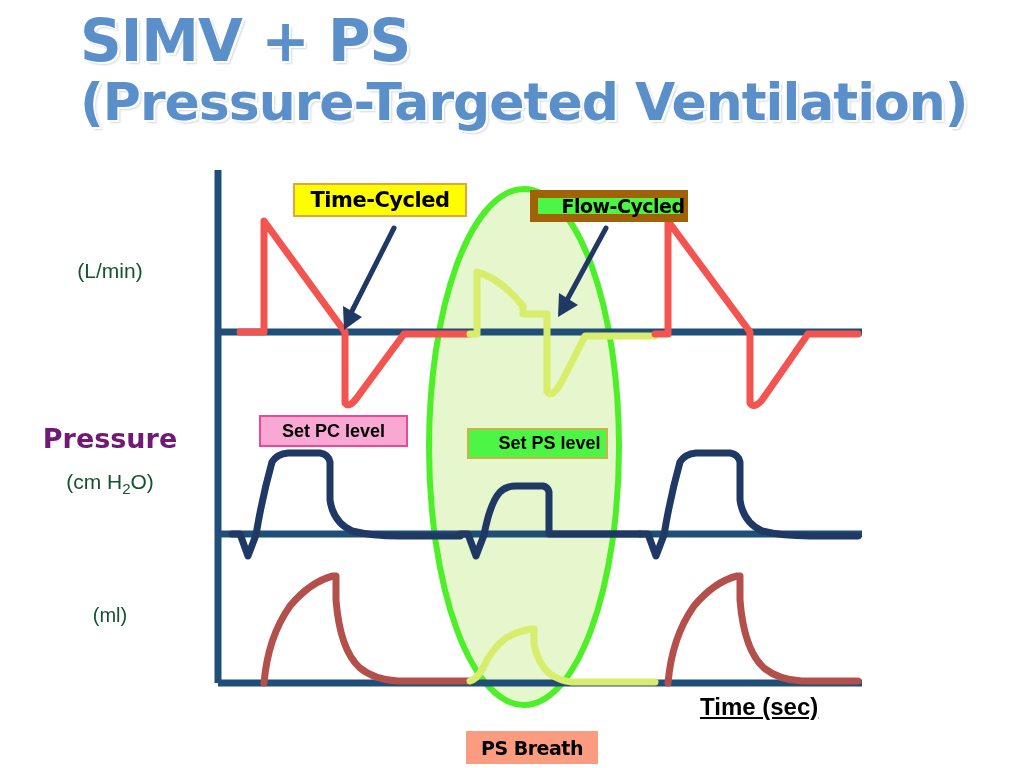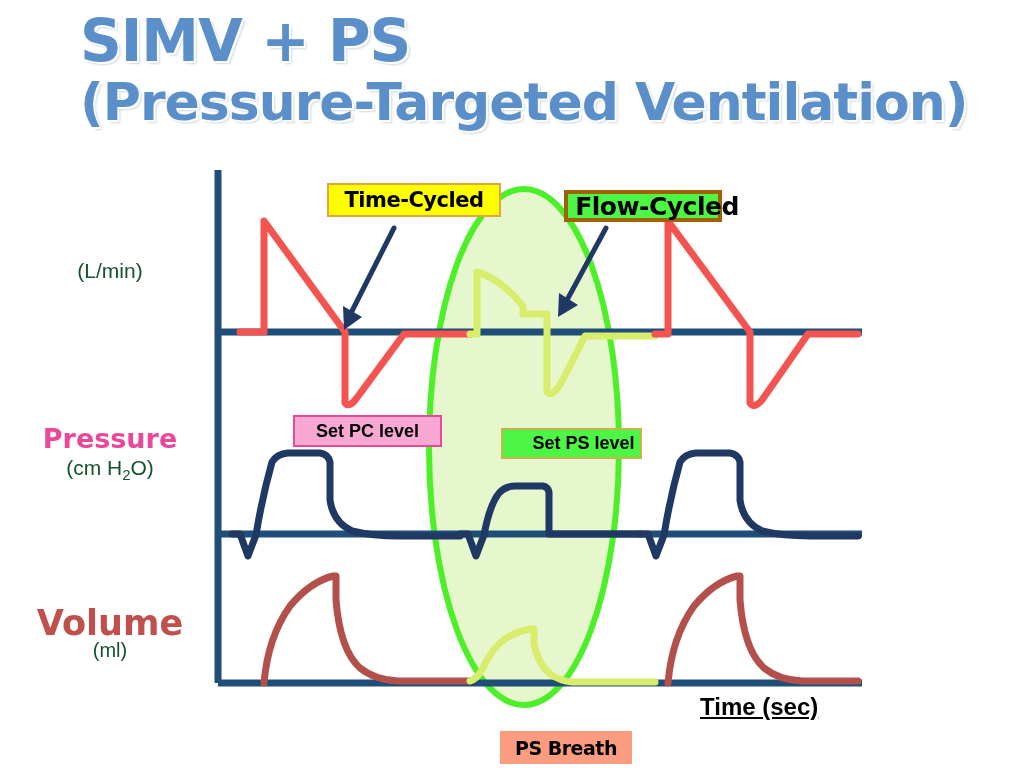--- a/index.html
+++ b/index.html
@@ -63,60 +63,59 @@
     line-height: 1.1;
     margin-top: 1px;
     white-space: nowrap;
   }
   .axis-units sub { font-size: 15px; }
 
   #label-flow { top: 258px; }
   #label-flow .axis-name { color: #F4544F; font-size: 35px; }
 
   #label-pressure { top: 425px; }
-  #label-pressure .axis-name { color: #ec4899; font-size: 27px; }
-  #label-pressure .axis-units { margin-top: 4px; }
+  #label-pressure .axis-name { color: #701a75; font-size: 27px; }
+  #label-pressure .axis-units { margin-top: 18px; }
 
   #label-volume { top: 606px; }
   #label-volume .axis-name { color: #C0504D; font-size: 35px; }
   #label-volume .axis-units { font-size: 20px; margin-top: -2px; }
 
   
   .callout {
     position: absolute;
     font-weight: bold;
     color: #000000;
     display: flex;
     align-items: center;
     justify-content: center;
     white-space: nowrap;
     box-sizing: border-box;
-    margin-left: 34px;
   }
   .callout-rounded {
     font-family: "DejaVu Sans", sans-serif;
     letter-spacing: -0.5px;
   }
   .callout-plain {
     font-family: "Liberation Sans", sans-serif;
   }
 
   #callout-time-cycled {
     left: 293px; top: 183px;
     width: 174px; height: 34px;
     background: #FFFF00;
     border: 2px solid #E8A33D;
     font-size: 21px;
   }
   #callout-flow-cycled {
     left: 530px; top: 190px;
     width: 158px; height: 32px;
     background: #4DF544;
-    border: 4px solid #a16207;
-    font-size: 25px;
+    border: 8px solid #a16207;
+    font-size: 19px;
     padding-left: 28px;
   }
   #callout-set-pc {
     left: 259px; top: 415px;
     width: 149px; height: 32px;
     background: #f9a8d4;
     border: 2px solid #ec4899;
     font-size: 18px;
   }
   #callout-set-ps {
@@ -178,21 +177,20 @@
   <div class="axis-label-group" id="label-flow">
     <div class="axis-units">(L/min)</div>
   </div>
 
   <div class="axis-label-group" id="label-pressure">
     <div class="axis-name">Pressure</div>
     <div class="axis-units"><span>(cm H</span><sub>2</sub><span>O)</span></div>
   </div>
 
   <div class="axis-label-group" id="label-volume">
-    <div class="axis-name">Volume</div>
     <div class="axis-units">(ml)</div>
   </div>
 
   <svg id="plot-svg" viewBox="0 0 1024 768">
 
     <ellipse class="highlight-ellipse" cx="524" cy="447" rx="95" ry="258"></ellipse>
 
     <path class="axis-stroke" d="M 218 170 L 218 683"></path>
     <path class="axis-stroke" d="M 218 332 L 862 332"></path>
     <path class="axis-stroke" d="M 218 534 L 862 534"></path>

